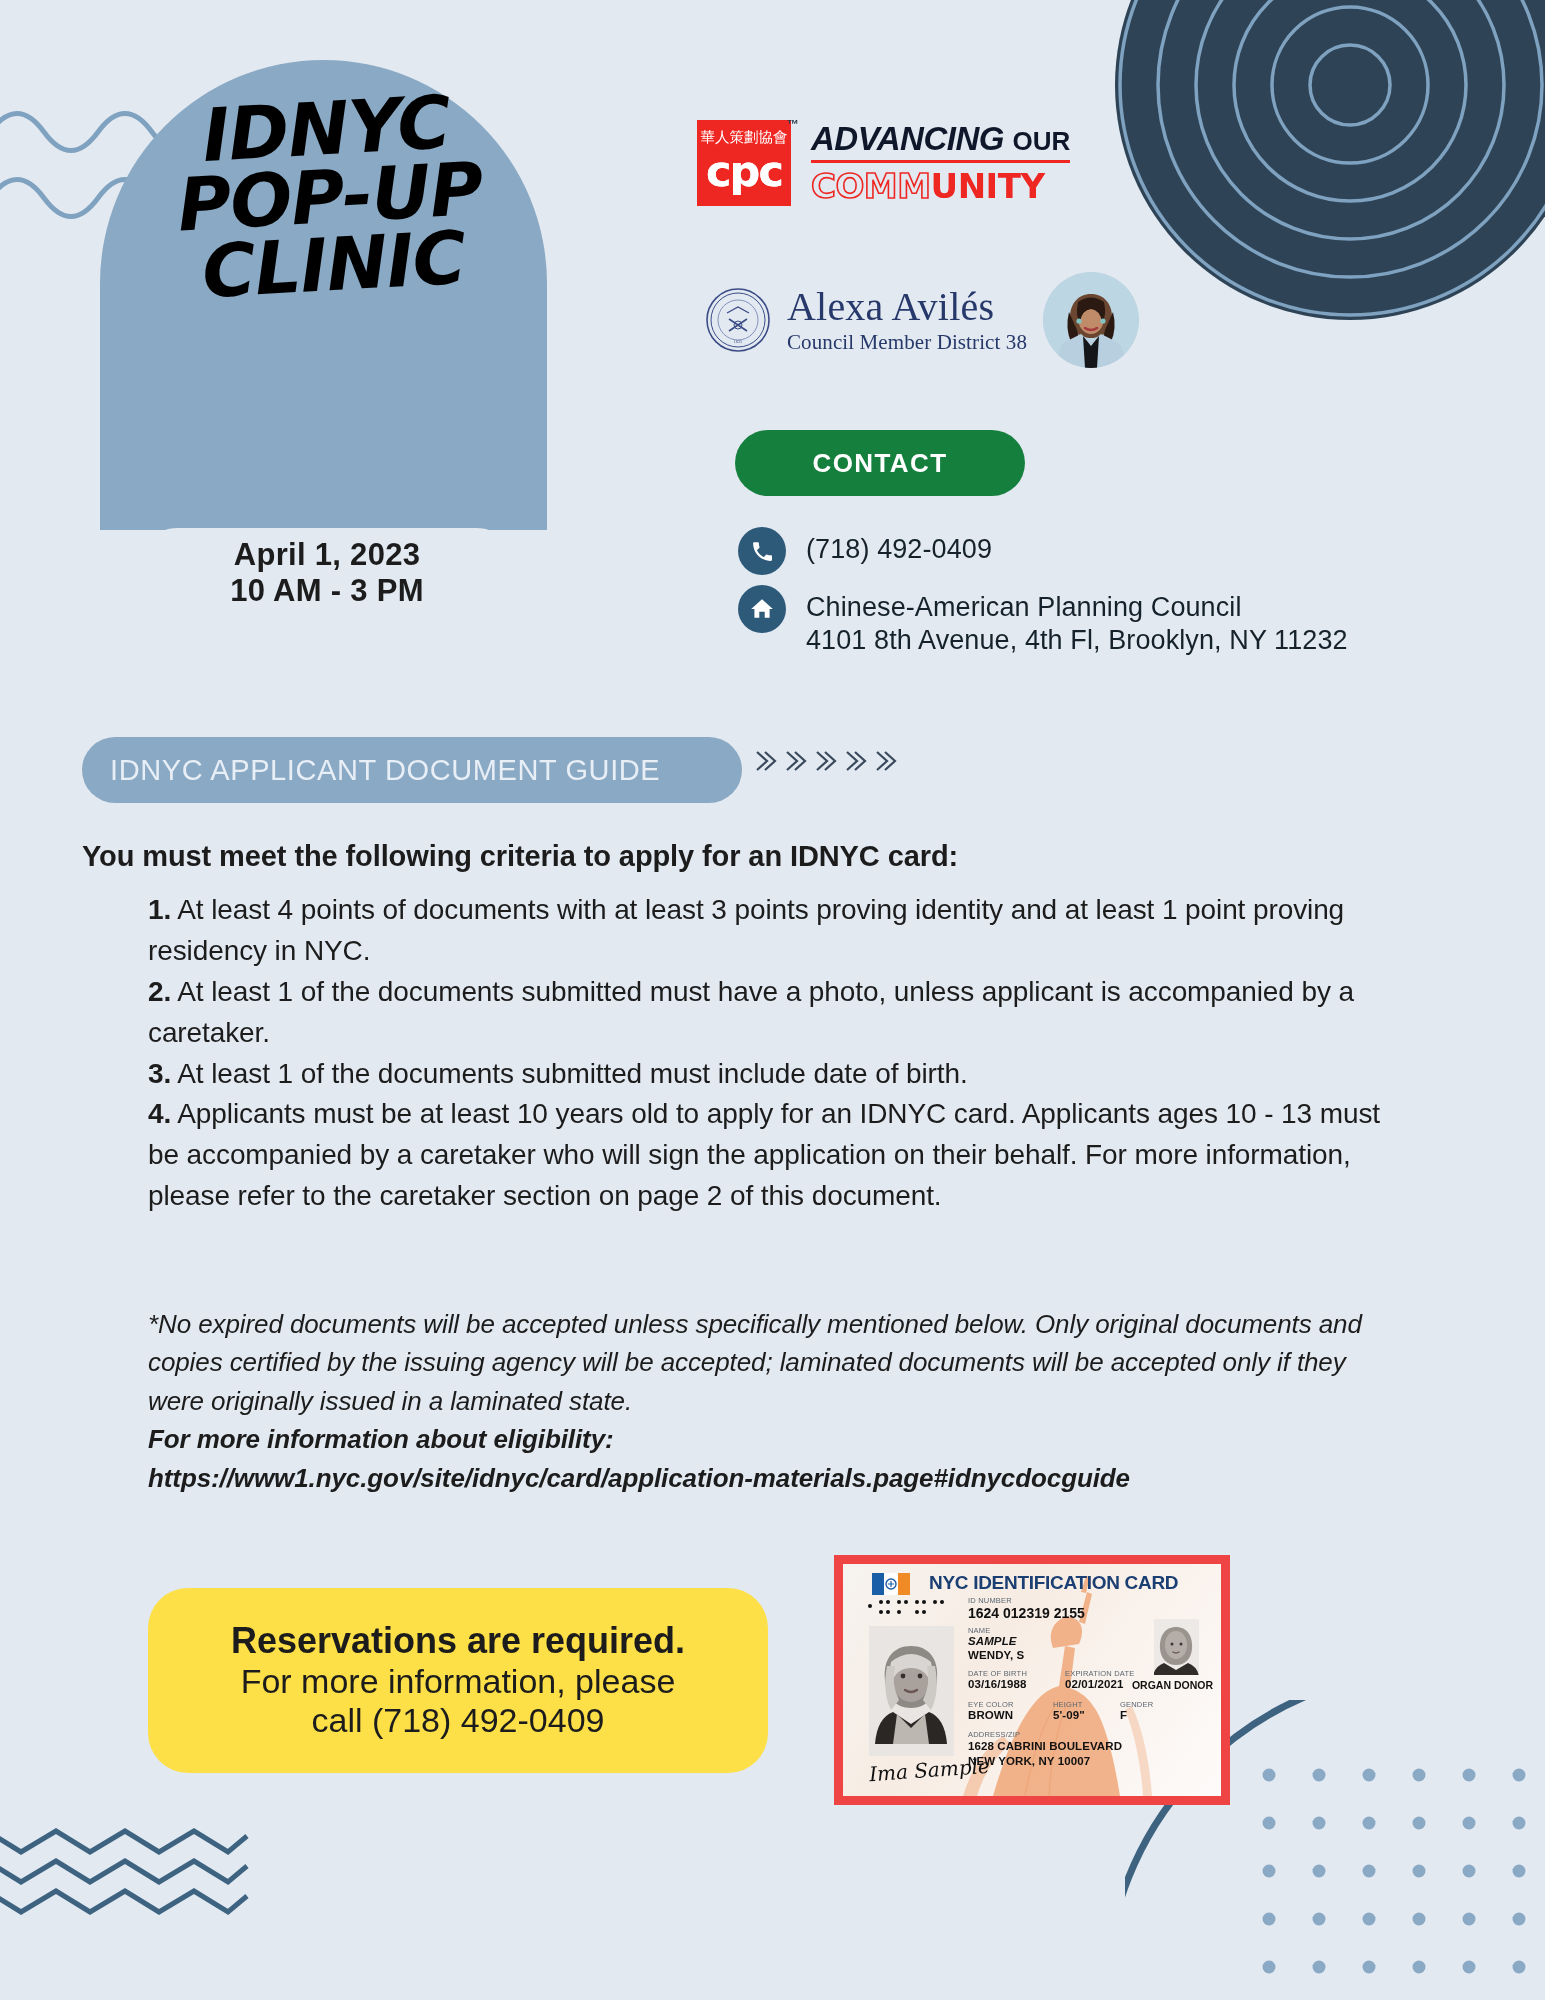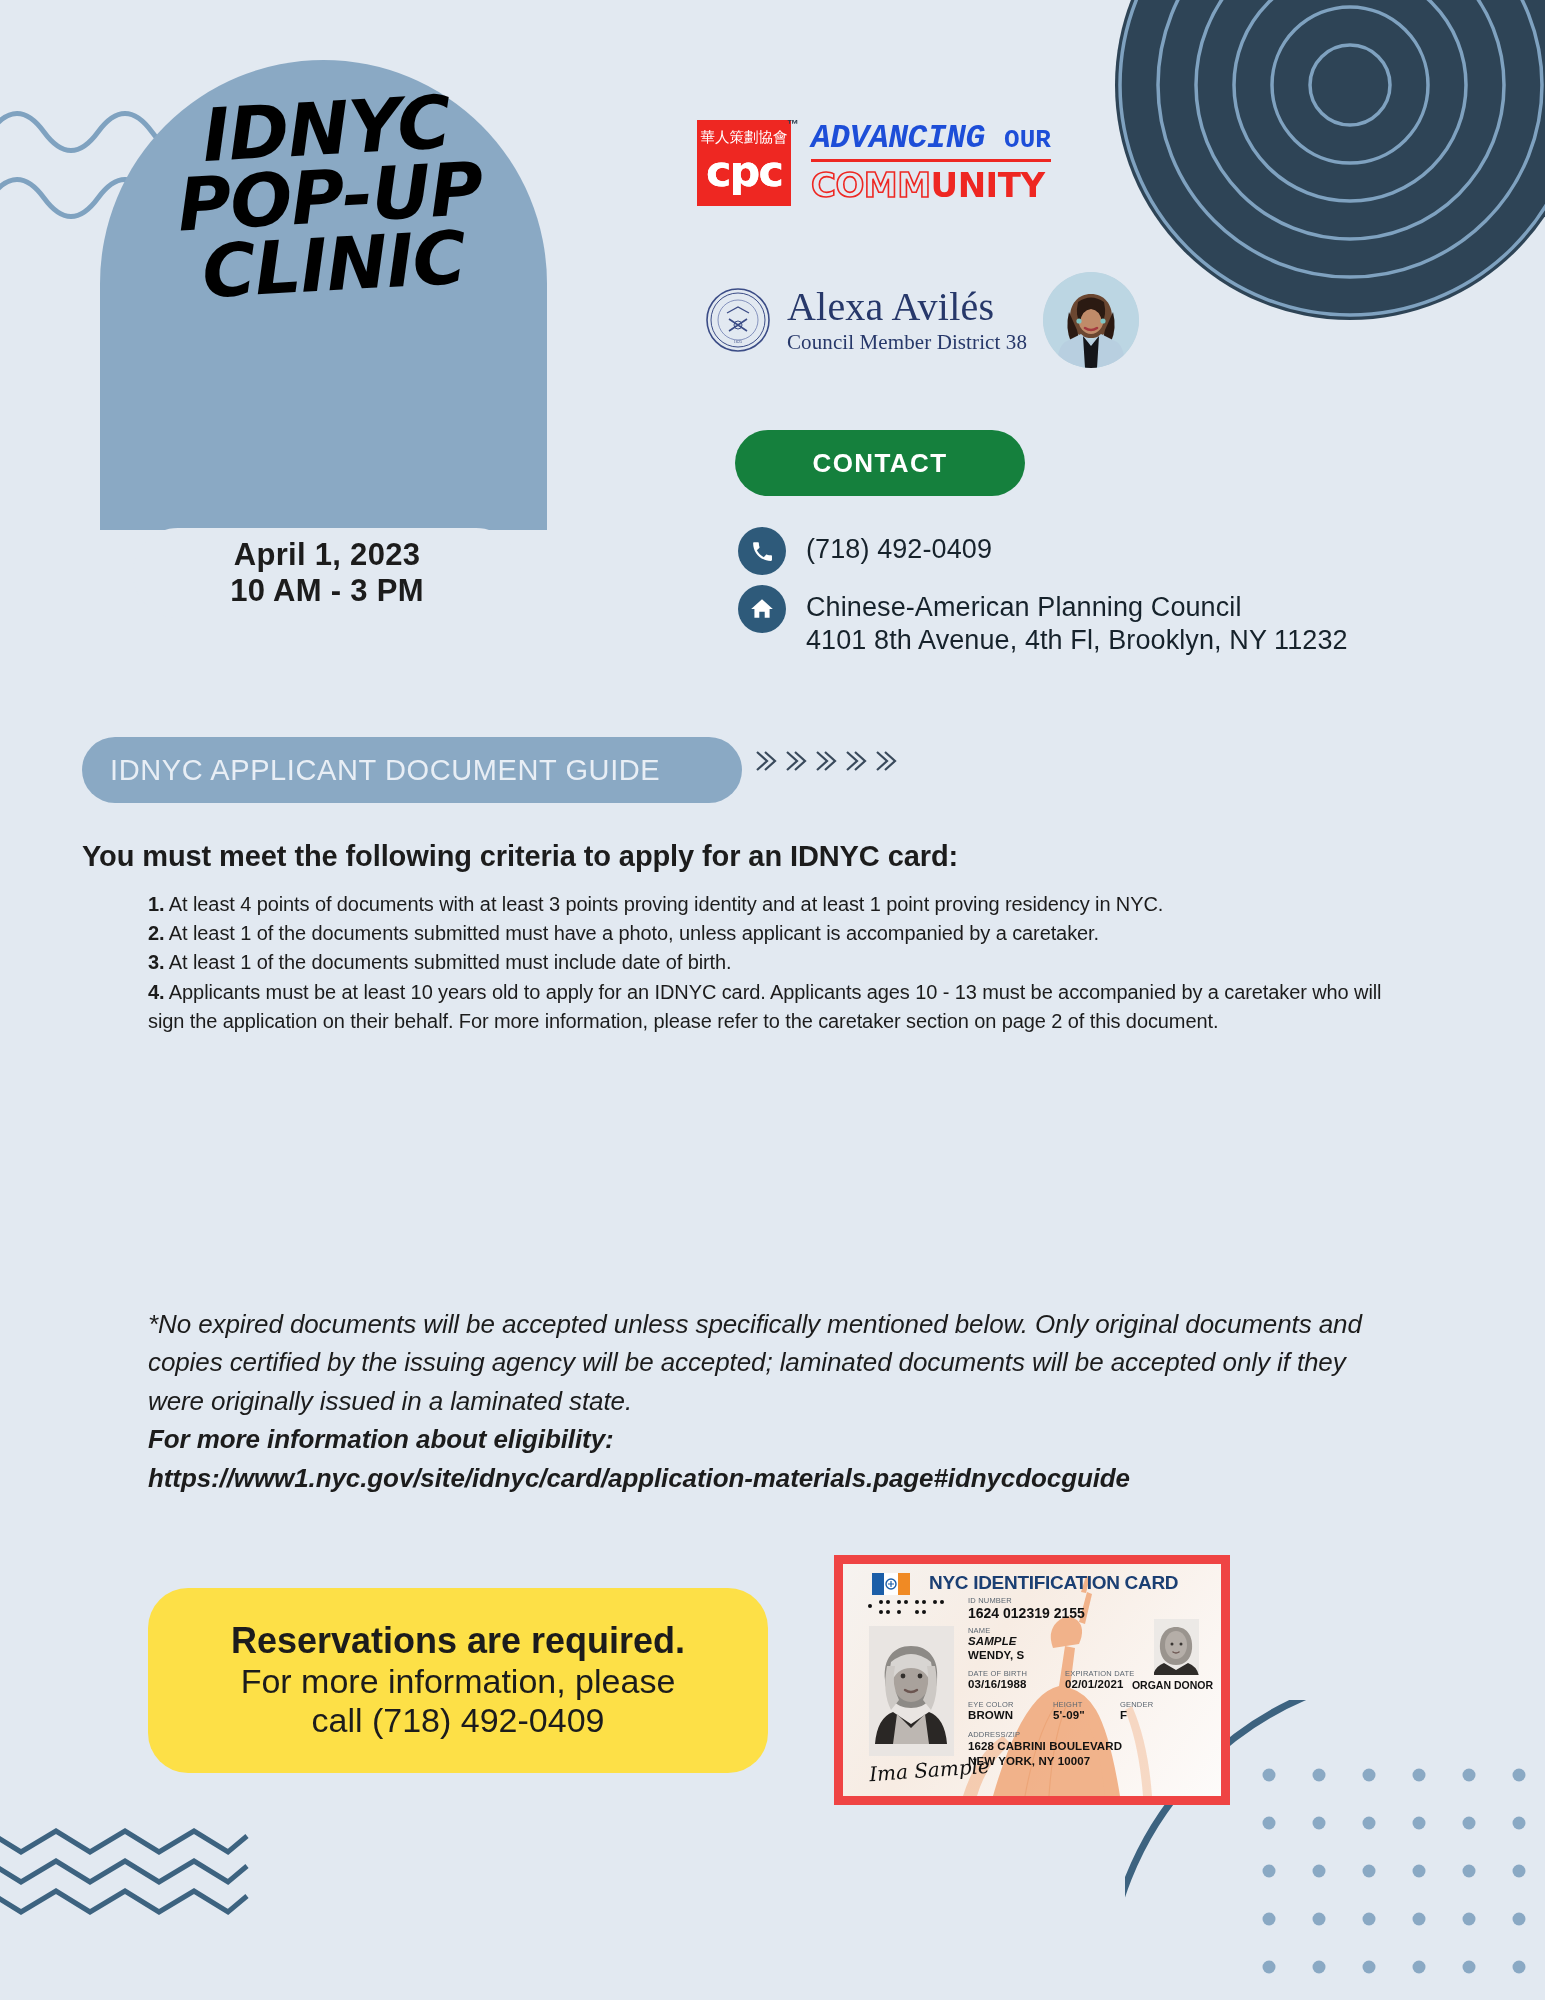--- a/index.html
+++ b/index.html
@@ -74,21 +74,21 @@
   }
   #cpc-letters {
     margin-top: 3px; font-family: "DejaVu Sans", sans-serif;
     font-weight: 900; font-size: 43px; line-height: 1;
     color: #fff; letter-spacing: -2px;
     -webkit-text-stroke: 0px;
     text-shadow: 0 0 0 #fff;
   }
   #cpc-tm { position: absolute; right: -2px; top: -3px; font-size: 12px; font-weight: 700; color: #2b3a4a; }
   #cpc-words { margin-left: 14px; }
-  #adv-line { font-family: Liberation Mono, monospace; font-weight: 900; font-style: italic; font-size: 33px; color: #1d4ed8; letter-spacing: -0.5px; white-space: nowrap; }
+  #adv-line { font-family: Liberation Sans, sans-serif; font-weight: 900; font-style: italic; font-size: 33px; color: #0f172a; letter-spacing: -0.5px; white-space: nowrap; }
   #adv-line .our { font-style: normal; font-weight: 700; font-size: 26px; letter-spacing: 0px; }
   #adv-rule { height: 3px; background: #ee2722; margin: 2px 0 3px 0; }
   #comm-line { font-family: "DejaVu Sans", sans-serif; font-weight: 900; font-size: 34px; letter-spacing: -0.5px; white-space: nowrap; }
   #comm-line .hollow { color: #e2e9f1; -webkit-text-stroke: 1.6px #ee2722; }
   #comm-line .solid { color: #ee2722; }
 
   
   #council-block { position: absolute; left: 705px; top: 272px; display: flex; align-items: center; }
   #nyc-seal { width: 66px; height: 66px; flex: 0 0 66px; }
   #council-text { margin-left: 16px; color: #27386a; }
@@ -127,21 +127,21 @@
   }
   #guide-chevrons { position: absolute; left: 752px; top: 739px; display: flex; gap: 4px; }
 
   
   #criteria-heading {
     position: absolute; left: 82px; top: 840px; width: 1200px;
     font-weight: 700; font-size: 29px; letter-spacing: -0.1px;
   }
   #criteria-list {
     position: absolute; left: 148px; top: 890px; width: 1240px;
-    font-size: 20px; line-height: 1.46; letter-spacing: -0.1px;
+    font-size: 28px; line-height: 1.46; letter-spacing: -0.1px;
   }
   #criteria-list .item { margin-bottom: 0px; }
   #criteria-list b { font-weight: 700; }
 
   #note-block {
     position: absolute; left: 148px; top: 1305px; width: 1245px;
     font-size: 26px; line-height: 1.48; font-style: italic; letter-spacing: -0.1px;
   }
   #note-block .bold { font-weight: 700; font-style: italic; display: block; }
   #note-block .url { font-weight: 700; font-style: italic; display: block; }

